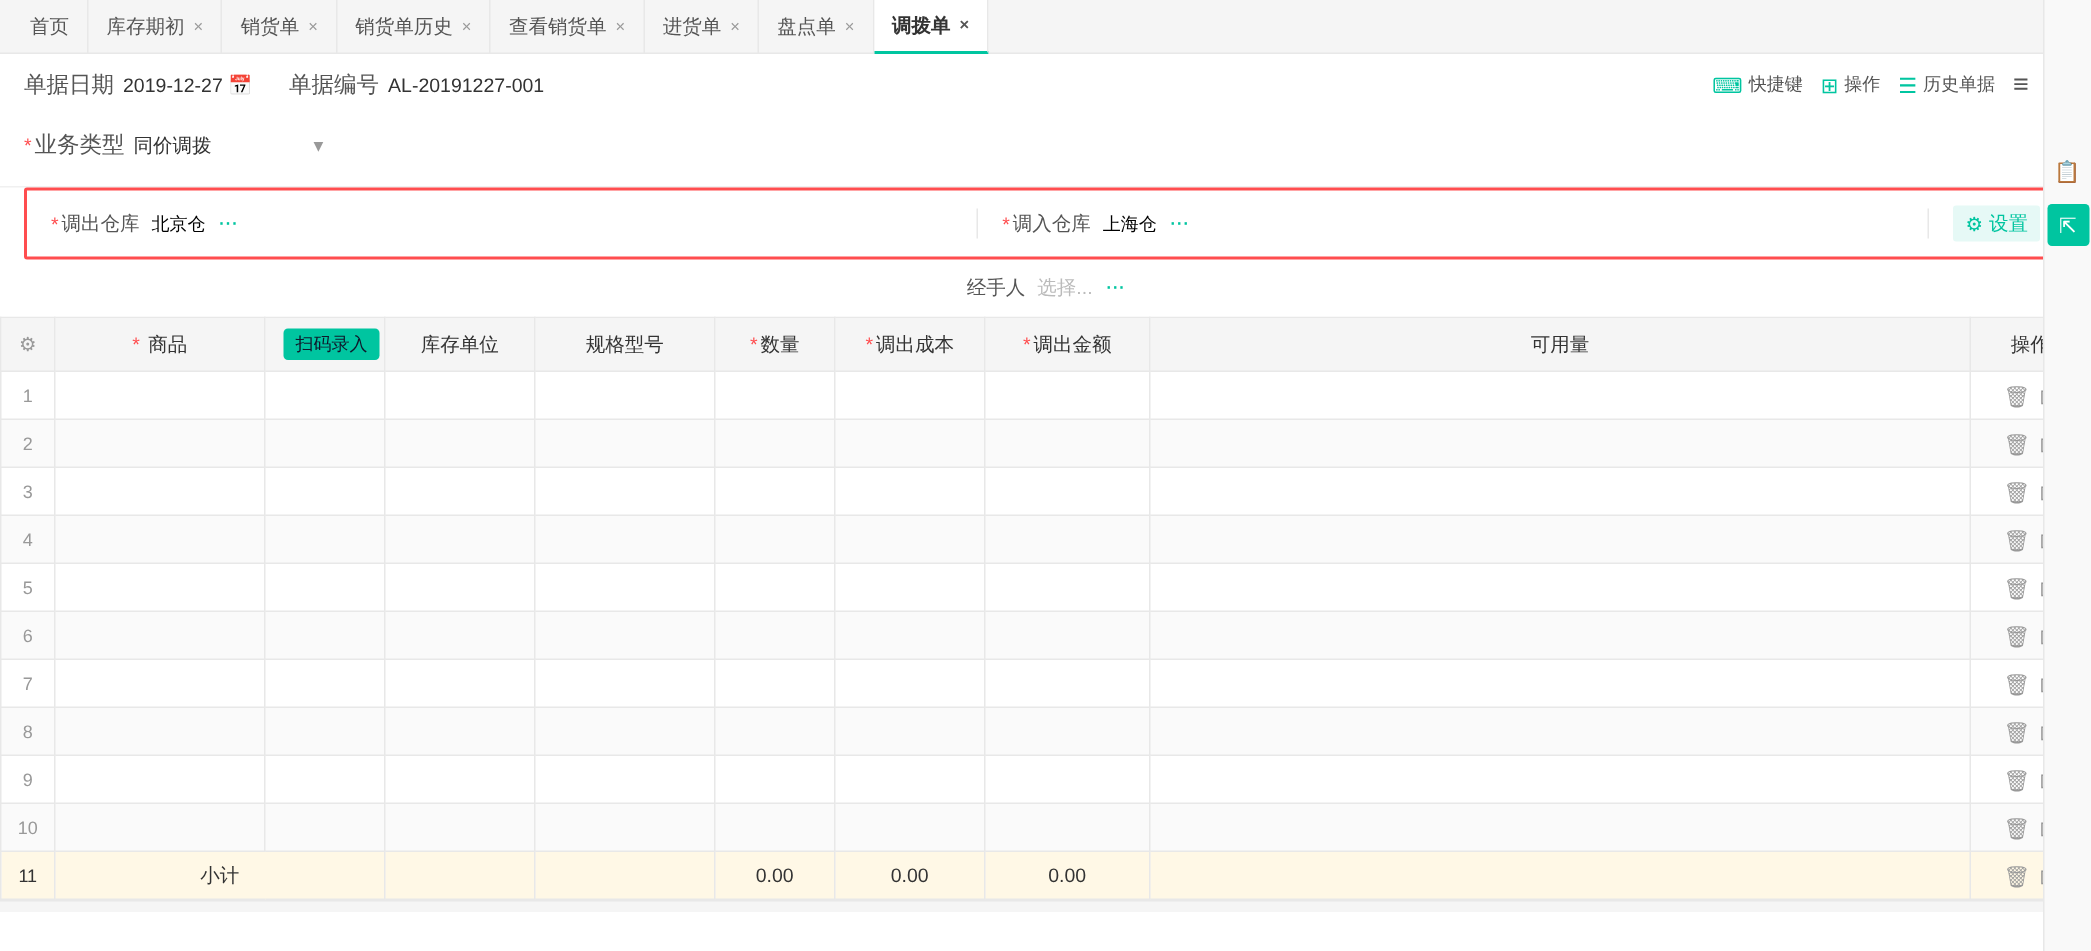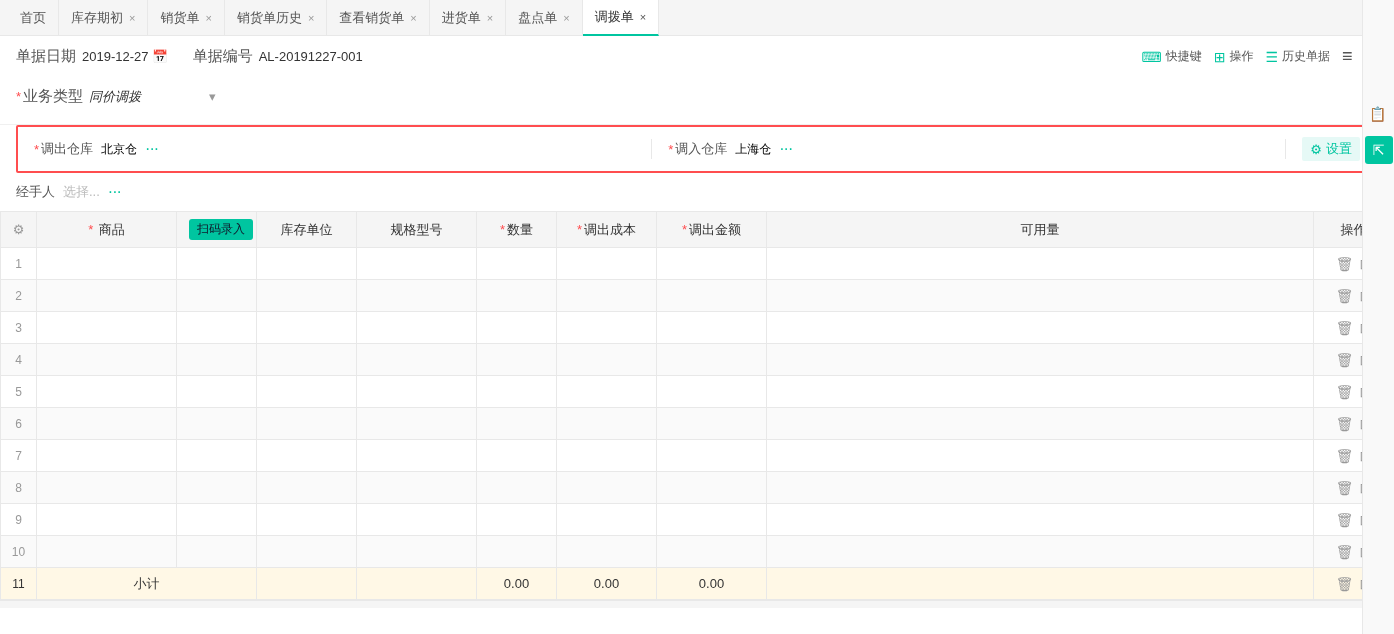--- a/index.html
+++ b/index.html
@@ -22,21 +22,21 @@
       cursor: pointer;
       font-size: 13px;
       color: #555;
       white-space: nowrap;
       border-right: 1px solid #e8e8e8;
     }
     .tab-item.active {
       background: #fff;
       color: #333;
       border-bottom: 2px solid #00c5a0;
-      font-weight: 400;
+      font-weight: 700;
     }
     .tab-item .close-icon {
       margin-left: 6px;
       color: #999;
       font-size: 11px;
       cursor: pointer;
     }
     .tab-item.active .close-icon {
       color: #555;
     }
@@ -154,20 +154,21 @@
       background: #e6f9f6;
       padding: 3px 8px;
       border-radius: 2px;
     }
 
     
     .person-row {
       display: flex;
       align-items: center;
       padding: 0 16px 10px 16px;
+      justify-content: center;
     }
     .person-label {
       color: #555;
       margin-right: 8px;
     }
     .person-placeholder {
       color: #bbb;
     }
     .person-ellipsis {
       color: #00c5a0;
@@ -373,21 +374,21 @@
       <span style="font-size:16px;">⊟</span>
     </div>
   </div>
 </div>
 
 <div class="form-area">
   <div class="form-row">
     <div class="form-field">
       <span class="required-star">*</span>
       <span class="form-label">业务类型</span>
-      <span class="form-value" style="min-width:80px; cursor:pointer;font-style:italic;">同价调拨</span>
+      <span class="form-value" style="min-width:80px; cursor:pointer;">同价调拨</span>
       <span style="color:#999; margin-left:40px; cursor:pointer;">▾</span>
     </div>
   </div>
 </div>
 
 <div class="warehouse-section">
   <div class="warehouse-field">
     <span class="required-star">*</span>
     <span class="warehouse-label">调出仓库</span>
     <span class="warehouse-value">北京仓</span>

